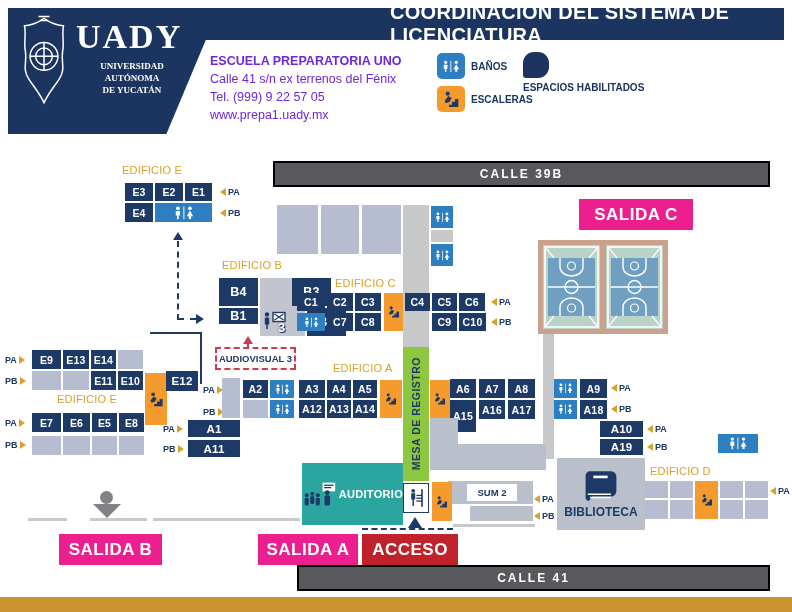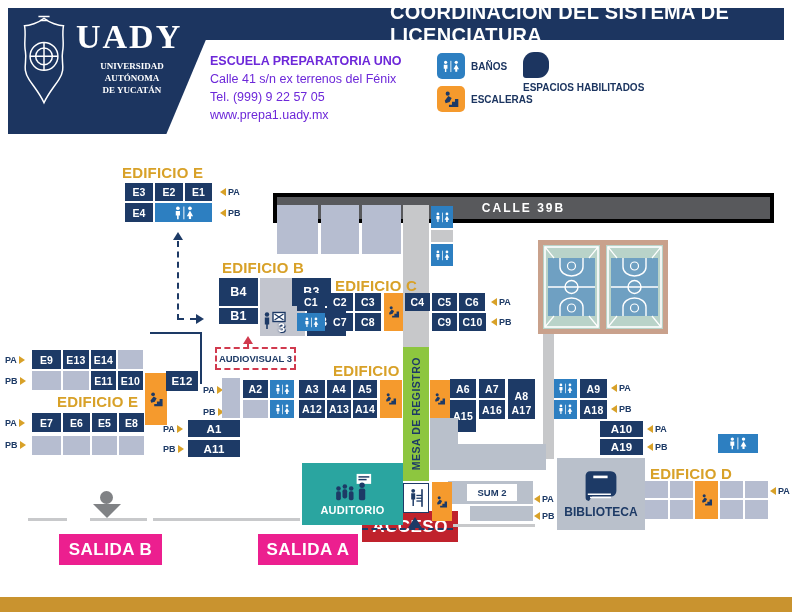--- a/index.html
+++ b/index.html
@@ -14,26 +14,26 @@
   .cell{position:absolute;background:#b6bdd0;}
   .corr{position:absolute;background:#c7c8ca;}
   .blob{position:absolute;background:#b9c0cb;}
   .wc{position:absolute;background:#2d7fc1;color:#fff;display:flex;align-items:center;justify-content:center;}
   .st{position:absolute;background:#f59a2d;color:#1d3a66;display:flex;align-items:center;justify-content:center;}
   .wc svg{width:17px;height:11px;}
   .wc.lg svg{width:30px;height:14px;}
   .wc.md svg{width:24px;height:13px;}
   .st svg{width:14px;height:14px;}
   
-  .gold-lbl{position:absolute;color:#d8a128;font-weight:bold;font-size:15px;white-space:nowrap;letter-spacing:.2px;}
+  .gold-lbl{position:absolute;color:#d8a128;font-weight:normal;font-size:11px;white-space:nowrap;letter-spacing:.2px;}
   .mk{position:absolute;display:flex;align-items:center;gap:2px;font-weight:bold;font-size:9px;color:#1d3a66;white-space:nowrap;}
   .tl{width:0;height:0;border-top:4px solid transparent;border-bottom:4px solid transparent;border-right:6px solid #d8a128;}
   .tr{width:0;height:0;border-top:4px solid transparent;border-bottom:4px solid transparent;border-left:6px solid #d8a128;}
-  .street{position:absolute;background:#58595c;border:4px solid #000000;color:#fff;font-weight:bold;font-size:12px;
-          display:flex;align-items:center;justify-content:center;letter-spacing:2px;margin-top:32px;}
+  .street{position:absolute;background:#58595c;border:2px solid #000000;color:#fff;font-weight:bold;font-size:12px;
+          display:flex;align-items:center;justify-content:center;letter-spacing:2px;}
   .banner{position:absolute;color:#fff;font-weight:bold;font-size:17px;display:flex;align-items:center;justify-content:center;letter-spacing:.5px;}
   .pink{background:#ec1f8f;}
   .redb{background:#c0222c;}
   .dashedbox{position:absolute;background:#fff;display:flex;align-items:center;justify-content:center;
              color:#1d3a66;font-weight:bold;}
   
   #hdr-strip{position:absolute;left:8px;top:8px;width:776px;height:32px;background:#1c3560;}
   #hdr-left{position:absolute;left:8px;top:8px;width:198px;height:126px;background:#1c3560;
             clip-path:polygon(0 0,100% 0,100% 25%,80% 100%,0 100%);}
   #hdr-title{position:absolute;left:390px;top:12px;width:390px;height:24px;display:flex;align-items:center;justify-content:center;
@@ -167,23 +167,24 @@
       </svg>
     </div>
   <div class="leg-lbl" style="left:471px;top:94px">ESCALERAS</div>
   <div class="abs" style="left:523px;top:52px;width:26px;height:26px;background:#1c3560;border-radius:11px 11px 11px 3px"></div>
   <div class="leg-lbl" style="left:523px;top:82px">ESPACIOS HABILITADOS</div>
 
   <div class="street" style="left:273px;top:161px;width:493px;height:22px">CALLE 39B</div>
   <div class="street" style="left:297px;top:565px;width:469px;height:22px">CALLE 41</div>
   <div class="abs" style="left:0;top:597px;width:792px;height:15px;background:#c9932f"></div>
 
+  <div class="banner pink" style="left:579px;top:199px;width:114px;height:31px">SALIDA C</div>
   <div class="banner pink" style="left:59px;top:534px;width:103px;height:31px">SALIDA B</div>
   <div class="banner pink" style="left:258px;top:534px;width:100px;height:31px">SALIDA A</div>
-  <div class="banner redb" style="left:362px;top:511px;width:96px;height:31px">ACCESO</div>
+  <div class="banner redb" style="left:362px;top:534px;width:96px;height:31px">ACCESO</div>
 
   <div class="gold-lbl" style="left:122px;top:164px">EDIFICIO E</div>
   <div class="room" style="left:125px;top:183px;width:28px;height:18px">E3</div>
   <div class="room" style="left:155px;top:183px;width:28px;height:18px">E2</div>
   <div class="room" style="left:185px;top:183px;width:27px;height:18px">E1</div>
   <div class="mk" style="left:220px;top:187px">
       <span class="tl"></span>
       <span>PA</span>
     </div>
   <div class="room" style="left:125px;top:203px;width:28px;height:19px">E4</div>
@@ -372,21 +373,21 @@
   <div class="abs" style="left:403px;top:483px;width:26px;height:30px;background:#fff;border:1.5px solid #1d3a66;display:flex;align-items:center;justify-content:center;box-sizing:border-box">
     <svg style="width:16px;height:24px;color:#1d3a66">
         <use href="#tn-sym"></use>
       </svg>
   </div>
   <div class="tri-up" style="left:408px;top:517px;border-left-width:7px;border-right-width:7px;border-bottom-width:11px"></div>
   <div class="dashh" style="left:362px;top:528px;width:91px"></div>
 
   <div class="room" style="left:450px;top:379px;width:26px;height:19px">A6</div>
   <div class="room" style="left:479px;top:379px;width:26px;height:19px">A7</div>
-  <div class="room" style="left:508px;top:379px;width:27px;height:33px">A8</div>
+  <div class="room" style="left:508px;top:379px;width:27px;height:19px">A8</div>
   <div class="wc" style="left:554px;top:379px;width:23px;height:19px">
       <svg>
         <use href="#wc-sym"></use>
       </svg>
     </div>
   <div class="room" style="left:580px;top:379px;width:27px;height:19px">A9</div>
   <div class="mk" style="left:611px;top:383px">
       <span class="tl"></span>
       <span>PA</span>
     </div>
@@ -431,21 +432,21 @@
   <div class="abs" style="left:467px;top:484px;width:50px;height:17px;background:#fff;color:#1d3a66;font-weight:bold;font-size:9.5px;display:flex;align-items:center;justify-content:center">SUM 2</div>
   <div class="mk" style="left:534px;top:494px">
       <span class="tl"></span>
       <span>PA</span>
     </div>
   <div class="mk" style="left:534px;top:511px">
       <span class="tl"></span>
       <span>PB</span>
     </div>
 
-  <div class="abs" style="left:302px;top:463px;width:101px;height:62px;background:#2aa5a0;display:flex;flex-direction:column;align-items:center;justify-content:center;gap:2px">
+  <div class="abs" style="left:302px;top:463px;width:101px;height:62px;background:#2aa5a0;display:flex;flex-direction:row;align-items:center;justify-content:center;gap:2px">
     <svg style="width:40px;height:29px">
         <use href="#aud-sym"></use>
       </svg>
     <span style="color:#fff;font-weight:bold;font-size:11px;letter-spacing:.3px">AUDITORIO</span>
   </div>
 
   <div class="abs" style="left:100px;top:491px;width:13px;height:13px;background:#808285;border-radius:50%"></div>
   <div class="abs" style="left:93px;top:504px;width:0;height:0;border-left:14px solid transparent;border-right:14px solid transparent;border-top:14px solid #808285"></div>
 
   <div class="wall" style="left:28px;top:518px;width:39px"></div>

